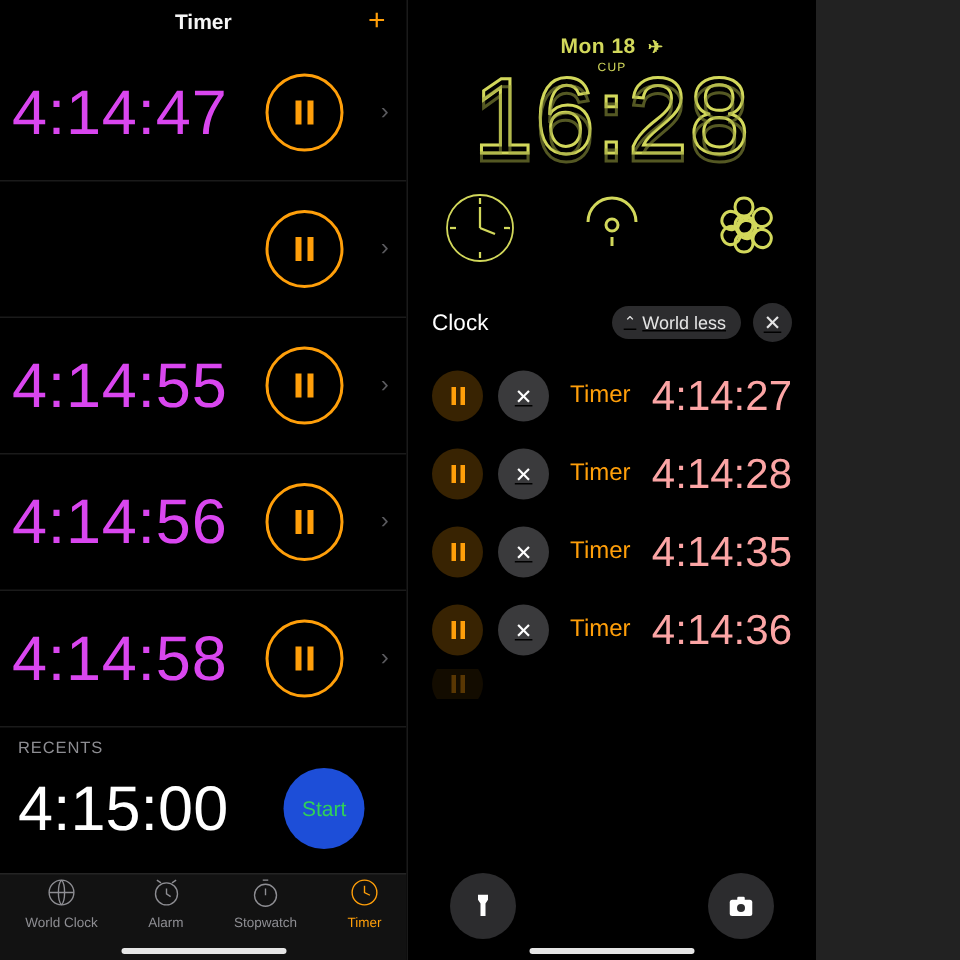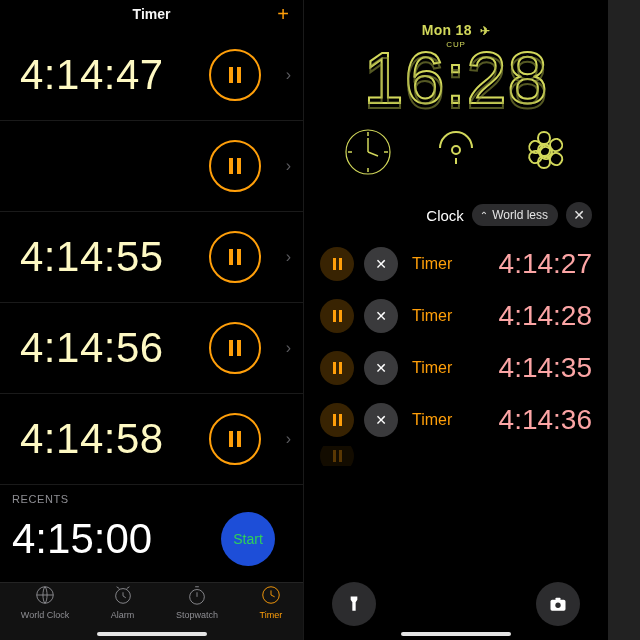--- a/index.html
+++ b/index.html
@@ -2,23 +2,24 @@
 <html><head>
 <meta charset="utf-8">
 <style>
   * { box-sizing: border-box; margin: 0; padding: 0; }
   body {
     background: #222;
     font-family: -apple-system, "Helvetica Neue", Arial, sans-serif;
     width: 640px; height: 640px; overflow: hidden;
   }
   .stage {
-    width: 608px; height: 640px;
+    width: 544px; height: 640px;
     display: flex;
     background: #000;
+    text-decoration: underline;
   }
   .phone {
     position: relative;
     height: 640px;
     background: #000;
     overflow: hidden;
   }
   .left  { width: 320px; border-right: 1px solid #1a1a1a; }
   .right { width: 320px; }
 
@@ -36,23 +37,23 @@
     position: absolute; top: 4px; right: 14px;
     color: #ff9f0a; font-size: 20px; font-weight: 400; line-height: 20px;
   }
   .l-timer-row {
     position: relative;
     height: 91px;
     border-bottom: 1px solid rgba(255,255,255,0.10);
     display: flex; align-items: center;
   }
   .l-timer-row .time {
-    color: #fef9c3; font-size: 42px; font-weight: 300;
+    color: #d946ef; font-size: 42px; font-weight: 300;
     letter-spacing: 0.5px;
-    margin-left: 20px;
+    margin-left: 8px;
     font-variant-numeric: tabular-nums;
   }
   .pause-ring {
     position: absolute; right: 42px; top: 50%; transform: translateY(-50%);
     width: 52px; height: 52px; border-radius: 50%;
     border: 2px solid #ff9f0a;
     display: flex; align-items: center; justify-content: center;
   }
   .pause-ring .bars {
     display: flex; gap: 4px;
@@ -140,21 +141,21 @@
     color: #d2d85b;
   }
   .ls-widgets > div { width: 48px; height: 48px; position: relative; }
   .ls-widget-clock svg circle { fill: none; stroke: #d2d85b; stroke-width: 1.2; }
   .ls-widget-clock svg line   { stroke: #d2d85b; stroke-width: 1.5; }
   .ls-widget-weather svg * { fill: none; stroke: #d2d85b; stroke-width: 2; }
   .ls-widget-knot svg path { fill: none; stroke: #d2d85b; stroke-width: 2; }
 
   .la-stack { margin-top: 26px; padding: 0 16px; }
   .la-head {
-    display: flex; align-items: center; gap: 8px; margin-bottom: 10px; text-align: right;
+    display: flex; align-items: center; gap: 8px; margin-bottom: 10px;
   }
   .la-title { color: #fff; font-size: 15px; flex: 1; }
   .la-chip {
     background: #2c2c2e; color: #e5e5e5; font-size: 12px;
     border-radius: 14px; padding: 4px 10px 4px 8px;
     display: flex; align-items: center; gap: 4px;
   }
   .la-chip .chev { font-size: 10px; }
   .la-close {
     width: 26px; height: 26px; border-radius: 50%;

